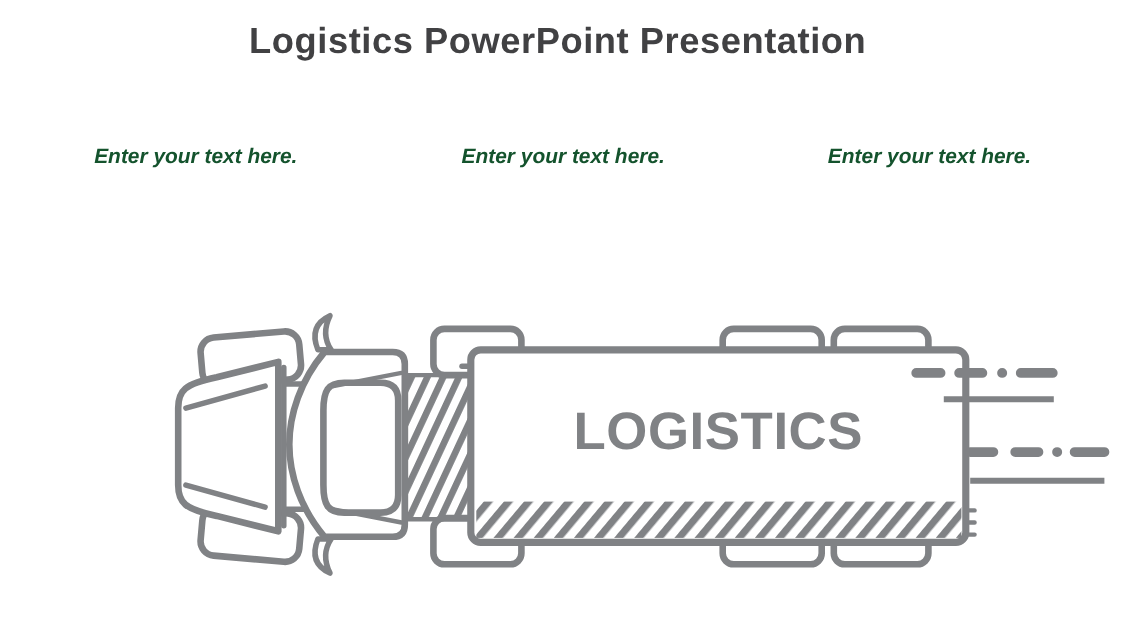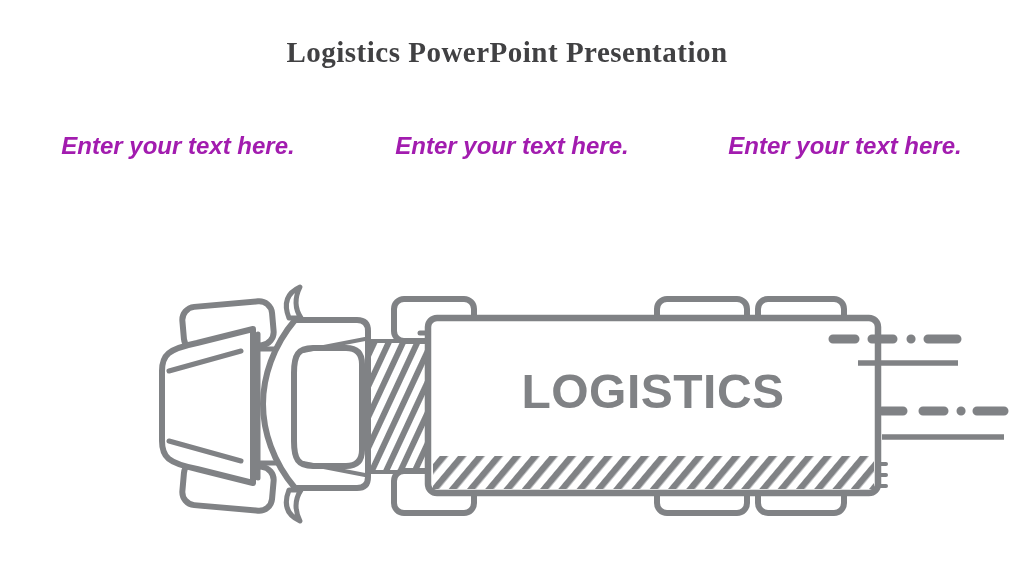--- a/index.html
+++ b/index.html
@@ -10,41 +10,41 @@
   .slide {
     position: relative;
     width: 1024px;
     height: 576px;
     background: #ffffff;
     overflow: hidden;
     font-family: "Liberation Sans", sans-serif;
   }
   .slide-title {
     position: absolute;
-    top: 36px;
+    top: 18px;
     left: 0;
     width: 1014px;
     margin: 0;
     text-align: center;
-    font-family: Liberation Serif, serif;
-    font-size: 29px;
+    font-family: Liberation Sans, sans-serif;
+    font-size: 33px;
     font-weight: 700;
     letter-spacing: 0.5px;
     color: #414143;
   }
   .text-placeholder {
     position: absolute;
     top: 132px;
     transform: translateX(-50%);
     white-space: nowrap;
     font-family: "Liberation Sans", sans-serif;
-    font-size: 24px;
+    font-size: 19px;
     font-weight: 700;
     font-style: italic;
-    color: #a21caf;
+    color: #14532d;
   }
   .ph-1 { left: 178px; }
   .ph-2 { left: 512px; }
   .ph-3 { left: 845px; }
   .truck-svg {
     position: absolute;
     inset: 0;
   }
   .trailer-label-text {
     font-family: "Liberation Sans", sans-serif;

